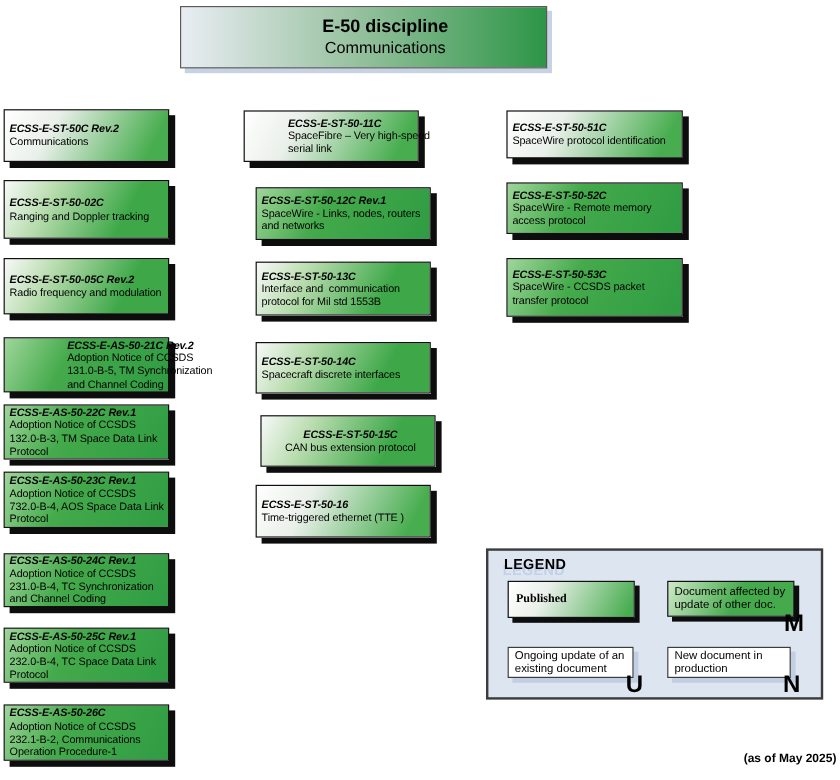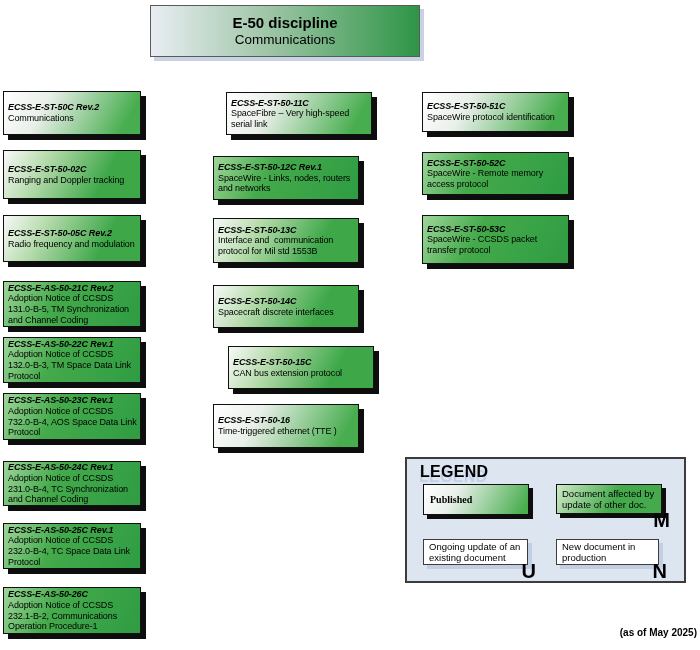--- a/index.html
+++ b/index.html
@@ -6,21 +6,21 @@
   .stage {
     position:relative; width:700px; height:650px; overflow:hidden;
     font-family:"Liberation Sans","DejaVu Sans",sans-serif; color:#000; background:#ffffff;
   }
 
   
   .header-box {
     position:absolute; left:150px; top:5px; width:268px; height:50px;
     background:linear-gradient(90deg,#e9edf3 0%,#9cc4a4 45%,#2d9546 100%);
     border:1px solid #5a5a5a; box-shadow:4px 4px 0 0 #c7d2e3;
-    display:flex; flex-direction:column; justify-content:center; align-items:center;
+    display:flex; flex-direction:column; justify-content:center; align-items:center;padding-left:36px;
   }
   .header-title { font-size:15px; font-weight:bold; line-height:18px; }
   .header-subtitle { font-size:13.5px; line-height:16px; }
 
   
   .doc-box {
     position:absolute; border:1px solid #101010; box-shadow:5px 5px 0 0 #0d0d0d;
     box-sizing:border-box;
   }
   .v-light  { background:linear-gradient(118deg,#ffffff 0%,#e9efe9 30%,#47ad4e 88%); }
@@ -34,21 +34,21 @@
     font-size:9px; line-height:10.6px; letter-spacing:-0.1px; white-space:pre;
   }
   .doc-title { font-weight:bold;font-style:italic; }
 
   
   .legend {
     position:absolute; left:405px; top:457px; width:281px; height:126px;
     background:#dde5f1; border:2px solid #3c3c3c; box-sizing:border-box;
   }
   .legend-title {
-    position:absolute; left:13px; top:4px; font-size:16px; font-weight:bold;
+    position:absolute; left:13px; top:4px; font-size:12px; font-weight:bold;
     letter-spacing:0.3px; text-shadow:-1px 5px 0 #c2d0e8;
   }
   .lg-box {
     position:absolute; box-sizing:border-box;
     display:flex; flex-direction:column; justify-content:center;
   }
   .lg-published {
     left:16px; top:25px; width:106px; height:31px;
     background:linear-gradient(118deg,#ffffff 0%,#e9efe9 30%,#47ad4e 95%);
     border:1px solid #101010; box-shadow:4px 4px 0 0 #0d0d0d;font-family:Liberation Serif, serif;
@@ -95,21 +95,21 @@
       <span class="doc-title">ECSS-E-ST-50-02C</span>
       <span class="doc-desc">Ranging and Doppler tracking</span>
     </div>
   </div>
   <div class="doc-box v-medium" style="left:3px;top:215px;width:138px;height:47px;">
     <div class="txt">
       <span class="doc-title">ECSS-E-ST-50-05C Rev.2</span>
       <span class="doc-desc">Radio frequency and modulation</span>
     </div>
   </div>
-  <div class="doc-box v-green" style="left:3px;top:281px;width:138px;height:46px;">
+  <div class="doc-box v-green" style="left:3px;top:281px;width:138px;height:46px;padding-left:48px;">
     <div class="txt">
       <span class="doc-title">ECSS-E-AS-50-21C Rev.2</span>
       <span class="doc-desc">Adoption Notice of CCSDS
 131.0-B-5, TM Synchronization
 and Channel Coding</span>
     </div>
   </div>
   <div class="doc-box v-green" style="left:3px;top:337px;width:138px;height:46px;">
     <div class="txt">
       <span class="doc-title">ECSS-E-AS-50-22C Rev.1</span>
@@ -144,21 +144,21 @@
   </div>
   <div class="doc-box v-green" style="left:3px;top:587px;width:138px;height:47px;">
     <div class="txt">
       <span class="doc-title">ECSS-E-AS-50-26C</span>
       <span class="doc-desc">Adoption Notice of CCSDS
 232.1-B-2, Communications
 Operation Procedure-1</span>
     </div>
   </div>
 
-  <div class="doc-box v-light" style="left:226px;top:92px;width:146px;height:43px;">
+  <div class="doc-box v-light" style="left:203px;top:92px;width:146px;height:43px;padding-left:32px;">
     <div class="txt">
       <span class="doc-title">ECSS-E-ST-50-11C</span>
       <span class="doc-desc">SpaceFibre – Very high-speed
 serial link</span>
     </div>
   </div>
   <div class="doc-box v-green" style="left:213px;top:156px;width:146px;height:44px;">
     <div class="txt">
       <span class="doc-title">ECSS-E-ST-50-12C Rev.1</span>
       <span class="doc-desc">SpaceWire - Links, nodes, routers
@@ -171,21 +171,21 @@
       <span class="doc-desc">Interface and  communication
 protocol for Mil std 1553B</span>
     </div>
   </div>
   <div class="doc-box v-medium" style="left:213px;top:285px;width:146px;height:43px;">
     <div class="txt">
       <span class="doc-title">ECSS-E-ST-50-14C</span>
       <span class="doc-desc">Spacecraft discrete interfaces</span>
     </div>
   </div>
-  <div class="doc-box v-medium" style="left:228px;top:346px;width:146px;height:43px;">
+  <div class="doc-box v-medium" style="left:217px;top:346px;width:146px;height:43px;text-align:center;">
     <div class="txt">
       <span class="doc-title">ECSS-E-ST-50-15C</span>
       <span class="doc-desc">CAN bus extension protocol</span>
     </div>
   </div>
   <div class="doc-box v-light" style="left:213px;top:404px;width:146px;height:44px;">
     <div class="txt">
       <span class="doc-title">ECSS-E-ST-50-16</span>
       <span class="doc-desc">Time-triggered ethernet (TTE )</span>
     </div>

